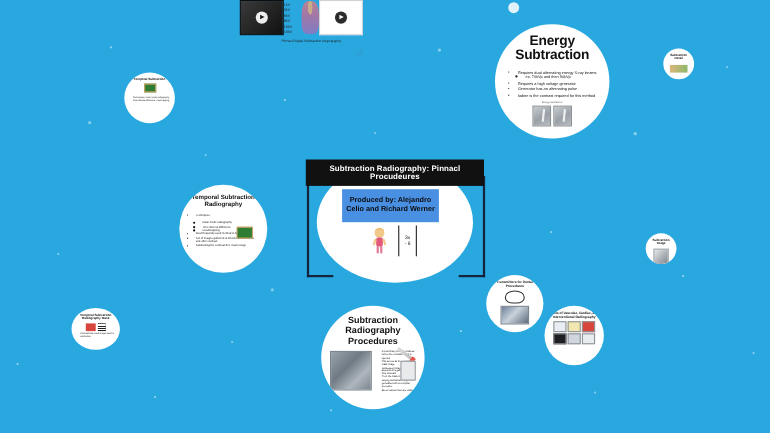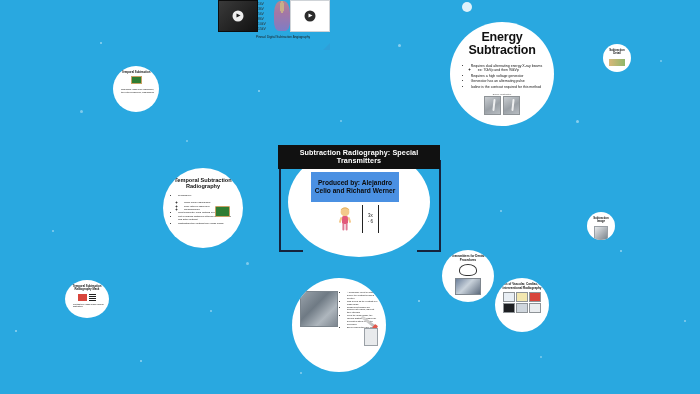--- a/index.html
+++ b/index.html
@@ -213,37 +213,38 @@
       <li>Most frequently used method in facilities</li>
       <li>Set of images gathered at timed intervals before and after contrast</li>
       <li>Subtracting the contrast-free mask image</li>
     </ul>
     <div class="board"></div>
   </div>
 
   <div class="frame" id="frame-l"></div>
   <div class="frame" id="frame-r"></div>
   <div class="bubble" id="hero"></div>
-  <div id="hero-title-bar">Subtraction Radiography: Special Transmitters</div>
+  <div id="hero-title-bar">Subtraction Radiography: Pinnacl Procudeures</div>
   <div id="hero-produced">Produced by: Alejandro Celio and Richard Werner</div>
   <svg id="hero-kid" viewBox="0 0 16 24">
     <circle cx="8" cy="5" r="4.4" fill="#f3c98b"></circle>
     <path d="M3.6 3.4 Q8 -1 12.4 3.4 Q12 1 8 .6 Q4 1 3.6 3.4Z" fill="#e0a94f"></path>
     <rect x="5" y="9" width="6" height="8" rx="1.6" fill="#e2597a"></rect>
     <rect x="5.4" y="16.5" width="2" height="7" rx="1" fill="#e07a94"></rect>
     <rect x="8.6" y="16.5" width="2" height="7" rx="1" fill="#e07a94"></rect>
     <rect x="2.6" y="10" width="2" height="6" rx="1" fill="#f3c98b" transform="rotate(18 3.6 13)"></rect>
     <rect x="11.4" y="10" width="2" height="6" rx="1" fill="#f3c98b" transform="rotate(-18 12.4 13)"></rect>
   </svg>
   <div id="hero-math">
     <span>3x</span>
     <span>- 6</span>
   </div>
 
   <div class="bubble" id="procedures">
+    <h3>Subtraction Radiography Procedures</h3>
     <div class="proc-body">
       <div class="proc-photo"></div>
       <ul class="proc-list">
         <li>A preliminary scout is obtained before the contrast media is injected</li>
         <li>This serves as the contrast-free mask image</li>
         <li>Subsequent images are acquired at regular, different time intervals</li>
         <li>From the mask image, the varying subtracted images are generated with a computer processor</li>
         <li>Blood vessels then are visible</li>
       </ul>
     </div>

